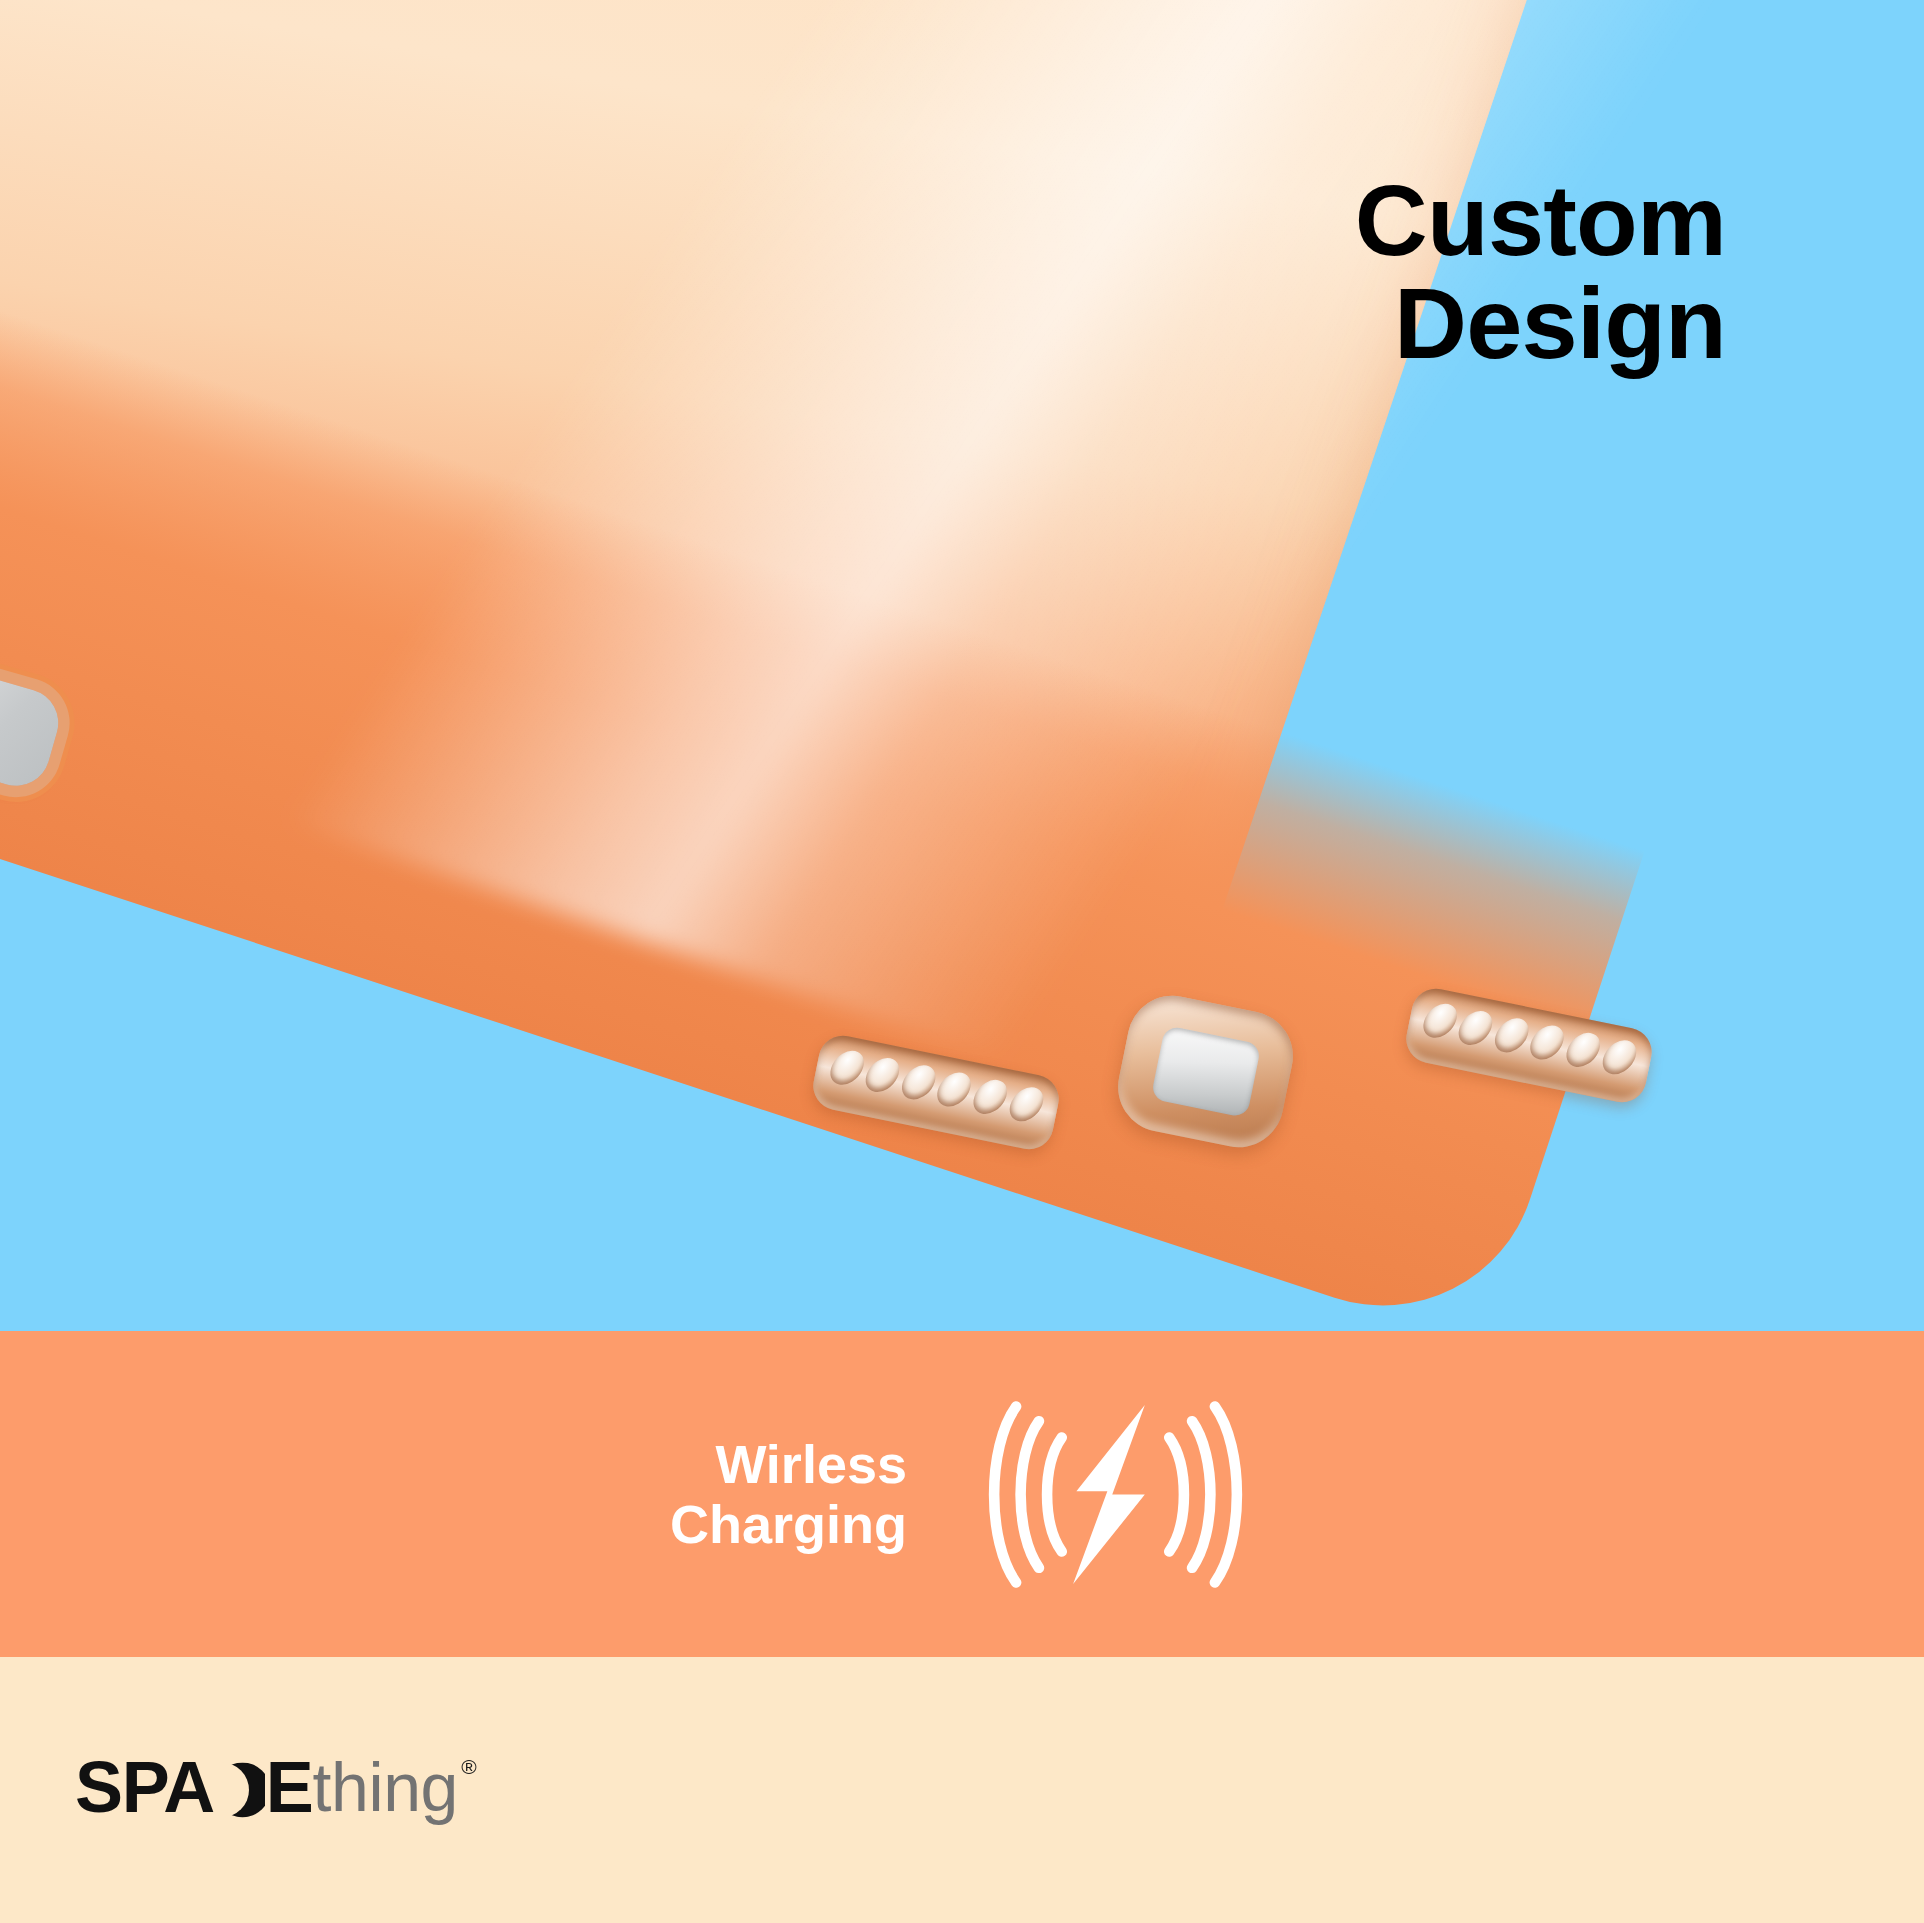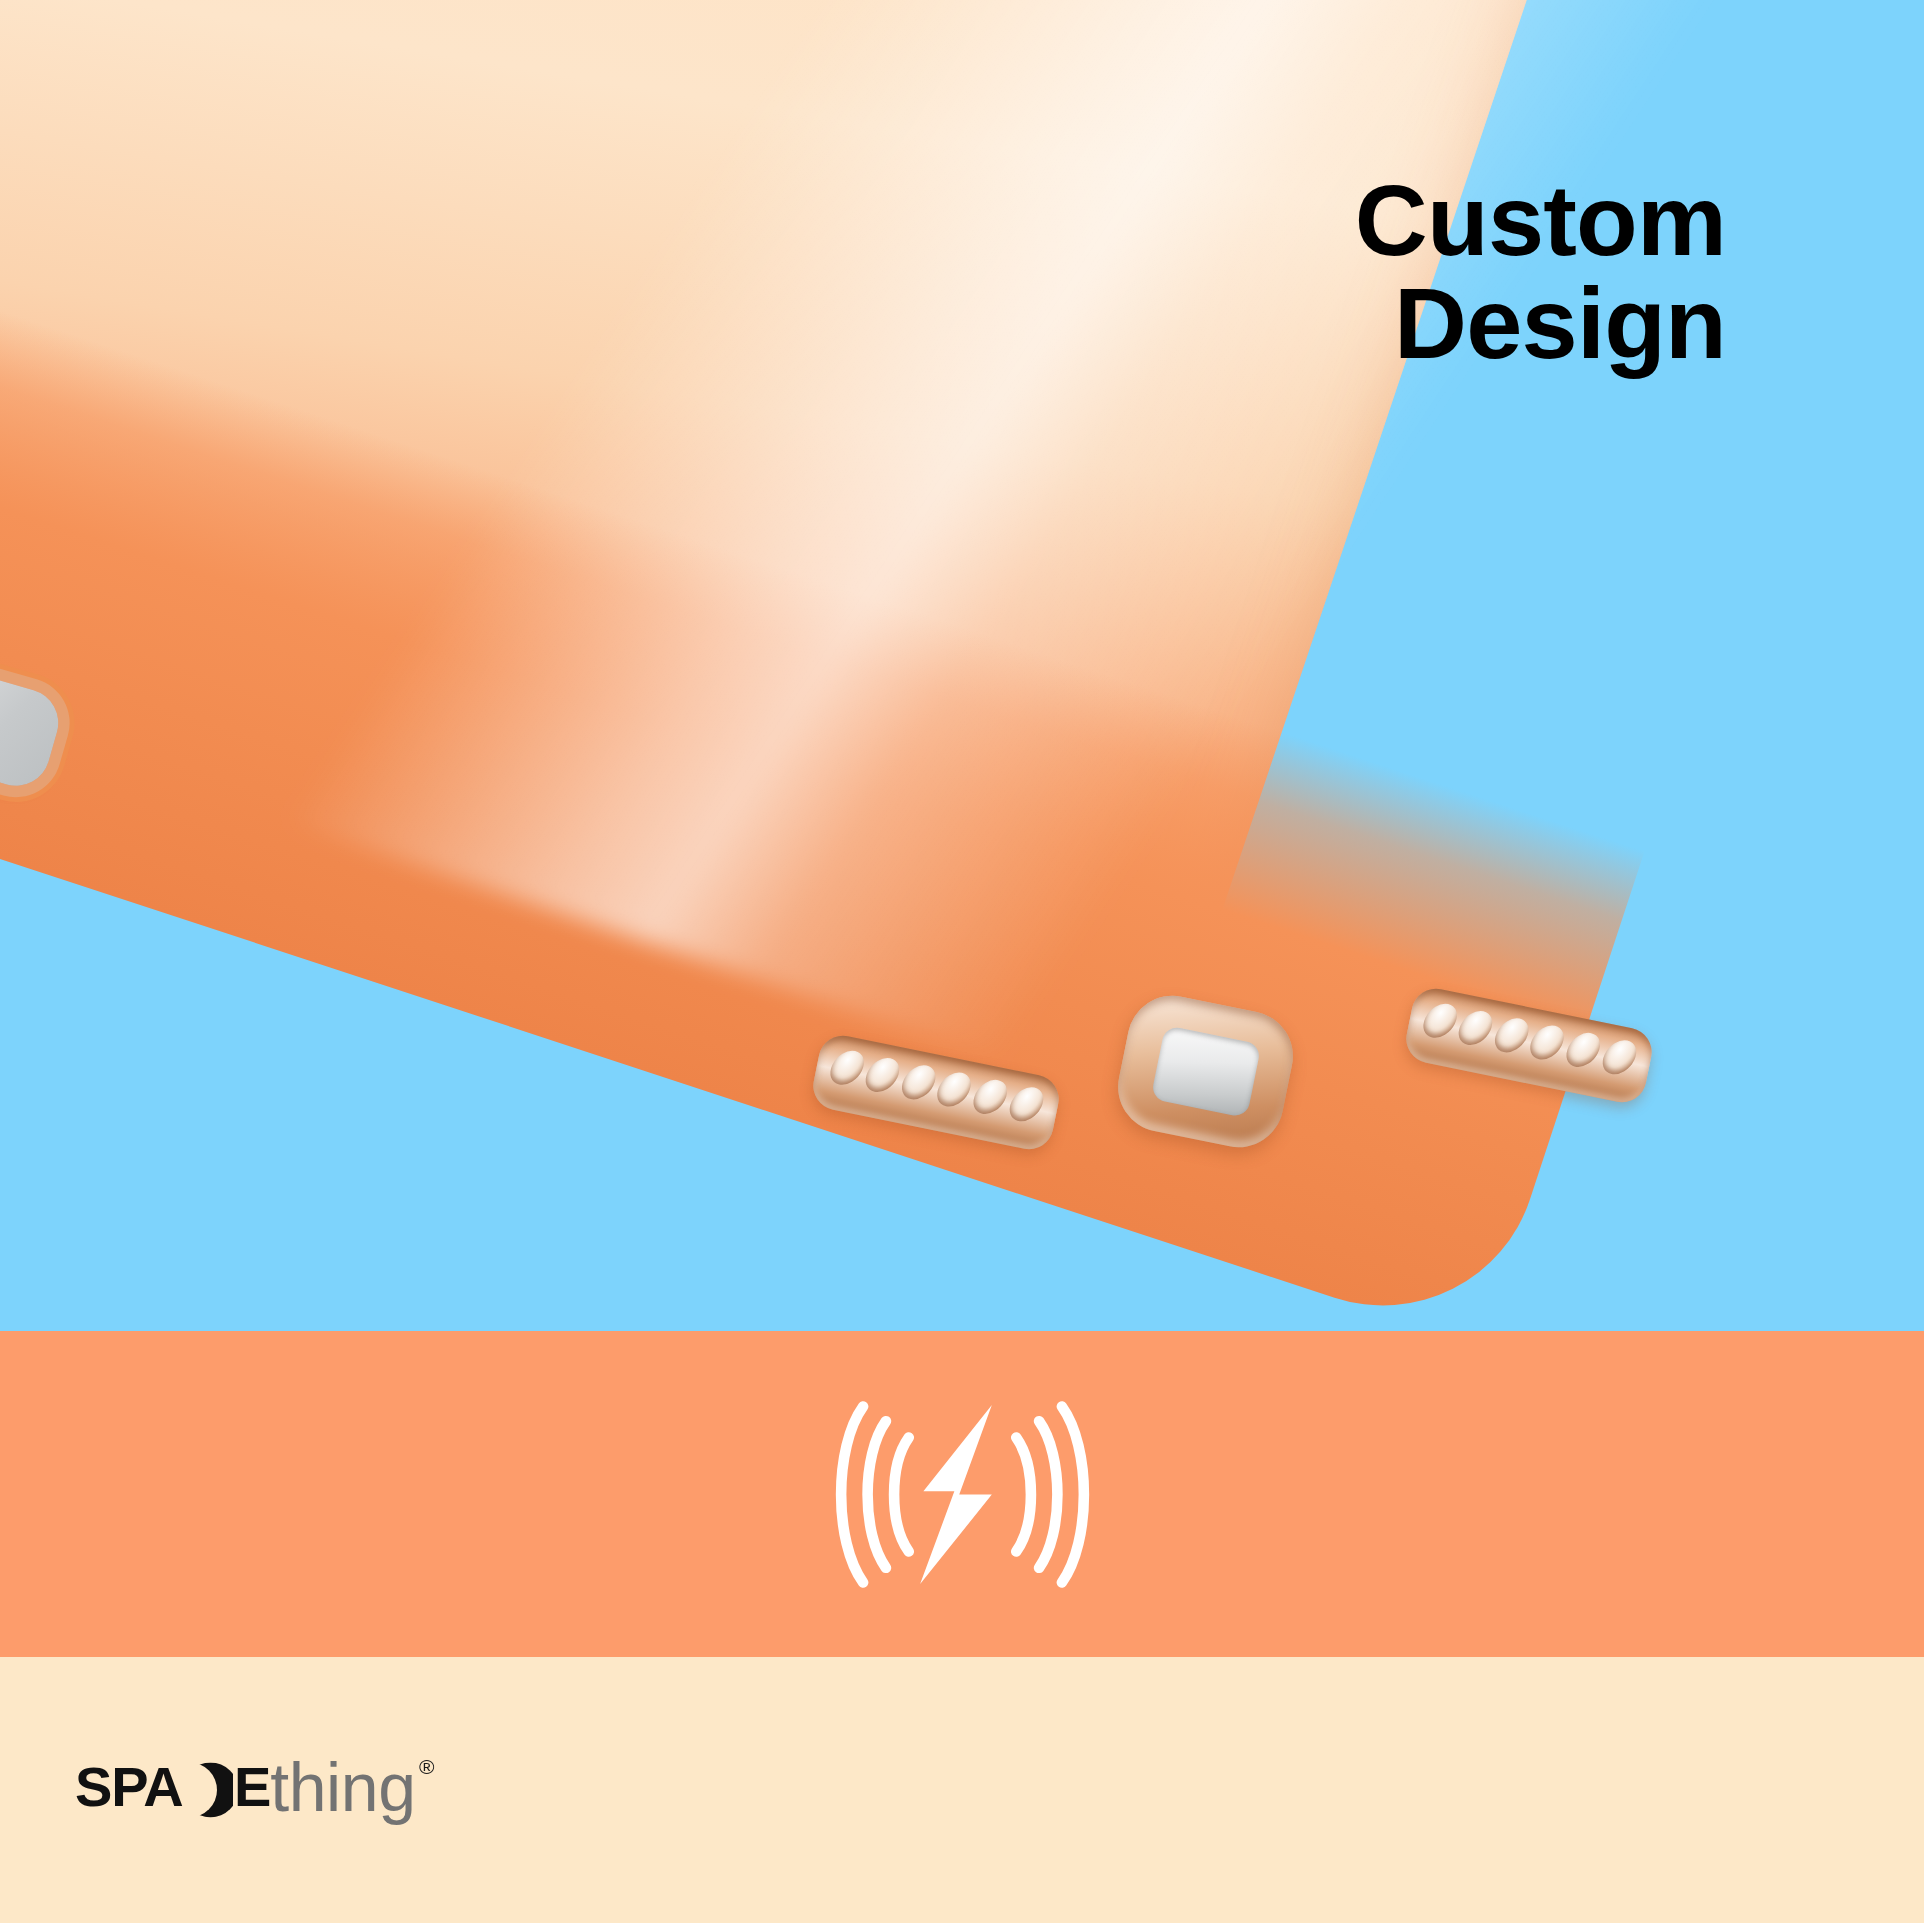--- a/index.html
+++ b/index.html
@@ -274,21 +274,21 @@
     position: absolute;
     left: 75px;
     top: 96px;
     display: flex;
     align-items: flex-start;
     height: 78px;
   }
   .logo-space {
     font-family: "Liberation Sans", sans-serif;
     font-weight: 700;
-    font-size: 56px;
+    font-size: 72px;
     line-height: 68px;
     letter-spacing: -1.2px;
     color: #111111;
     display: flex;
     align-items: center;
   }
   
   .logo-c {
     position: relative;
     display: inline-block;
@@ -375,20 +375,22 @@
       </div>
     </div>
 
     <div class="copy-block">
       <h1 class="headline">Custom
 Design</h1>
     </div>
   </div>
 
   <div class="band">
+    <p class="band-label">Wirless
+Charging</p>
 
     <svg class="band-icon" viewBox="0 0 340 232">
       <g fill="none" stroke="#FFFFFF" stroke-linecap="round">
 
         <path d="M48 8 C 12 58, 12 174, 48 224" stroke-width="13"></path>
         <path d="M76 26 C 46 68, 46 164, 76 206" stroke-width="13"></path>
         <path d="M104 46 C 80 80, 80 152, 104 186" stroke-width="13"></path>
 
         <path d="M236 46 C 260 80, 260 152, 236 186" stroke-width="13"></path>
         <path d="M264 26 C 294 68, 294 164, 264 206" stroke-width="13"></path>

